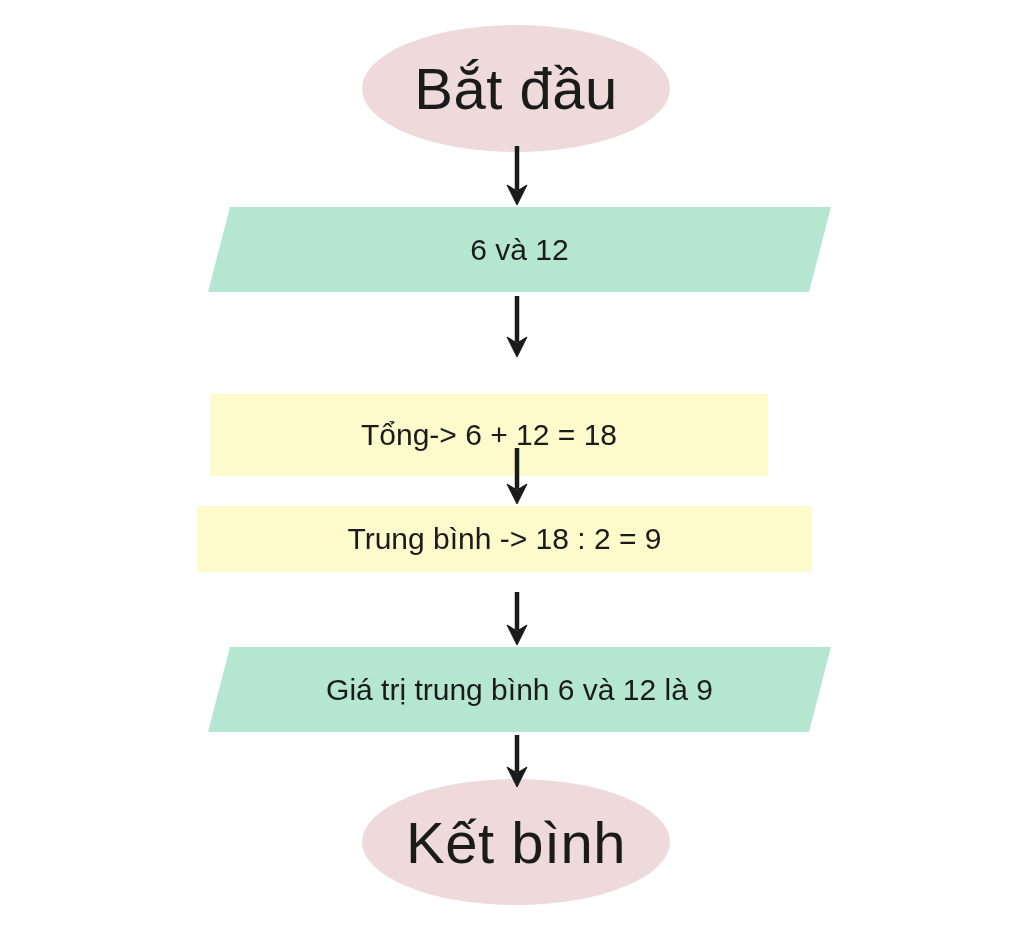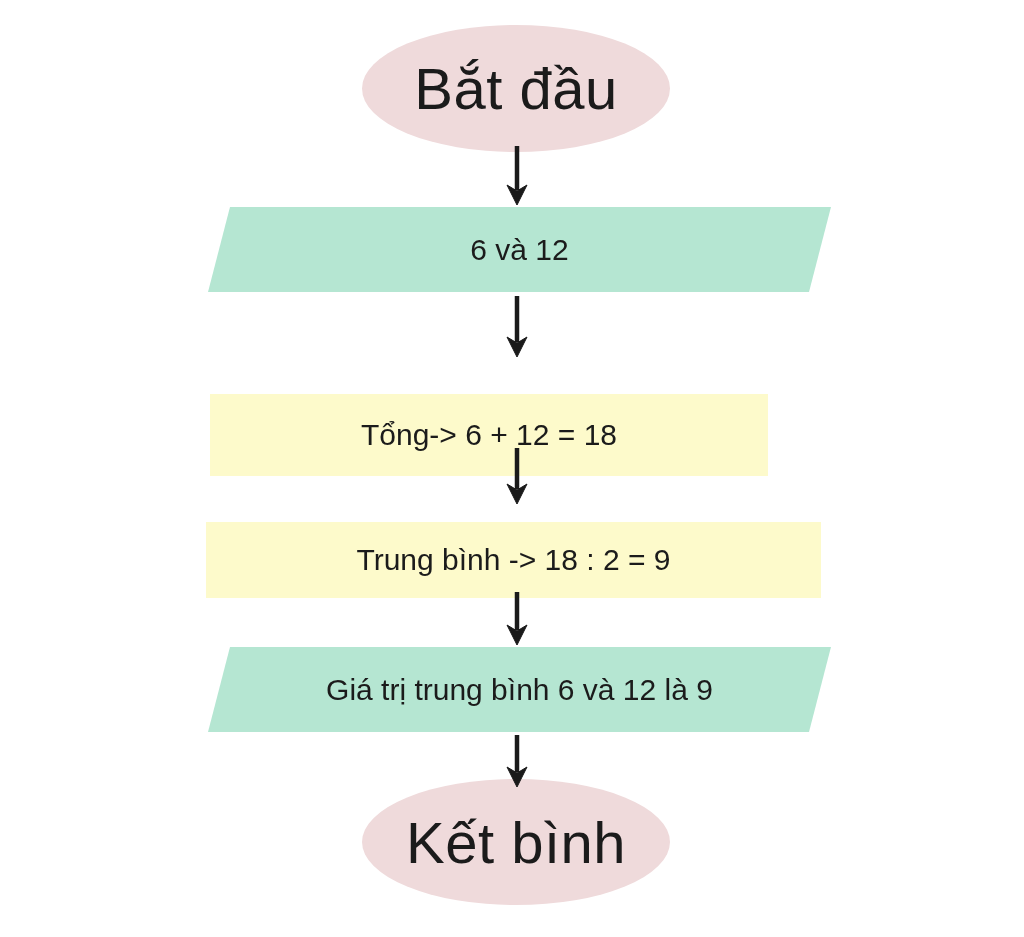--- a/index.html
+++ b/index.html
@@ -52,21 +52,21 @@
     position: absolute;
     left: 0;
     top: 0;
     z-index: 2;
     pointer-events: none;
   }
   
   #node-start  { left: 362px; top:  25px; width: 308px; height: 127px; }
   #node-input  { left: 219px; top: 207px; width: 601px; height:  85px; }
   #node-sum    { left: 210px; top: 361px; width: 558px; height:  82px; margin-top: 33px; }
-  #node-avg    { left: 206px; top: 506px; width: 615px; height:  76px; margin-top: 16px; }
+  #node-avg    { left: 197px; top: 506px; width: 615px; height:  66px; }
   #node-output { left: 219px; top: 647px; width: 601px; height:  85px; text-align: center; }
   #node-end    { left: 362px; top: 779px; width: 308px; height: 126px; }
 </style>
 </head>
 <body>
 
 <div class="canvas">
 
   <div class="node terminator" id="node-start">
     <div class="shape" style="background-color: rgb(239, 218, 219);"></div>

